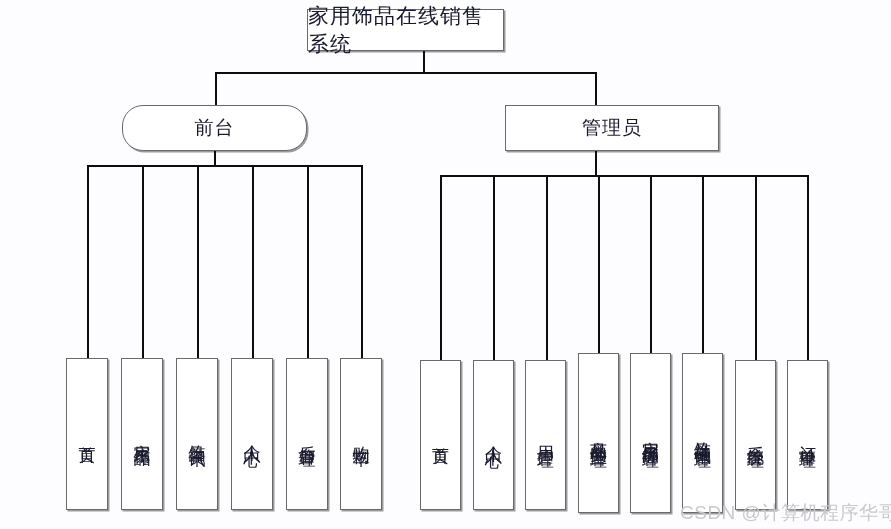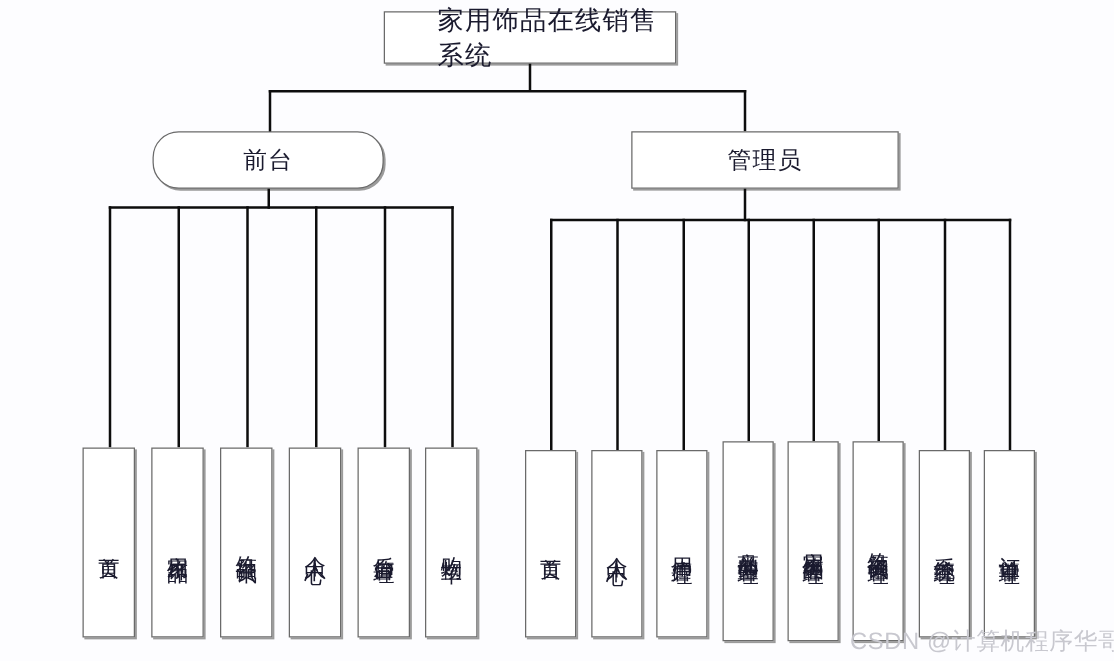--- a/index.html
+++ b/index.html
@@ -26,24 +26,23 @@
     background: #ffffff;
     border: 1px solid #6a6a6a;
     box-shadow: 1.5px 1.5px 0 0 #9b9b9b;
     display: flex;
     align-items: center;
     justify-content: center;
     color: #1a1a2e;
   }
   .node.root {
     left: 307px; top: 9px;
-    width: 234px; height: 42px;
+    width: 197px; height: 42px;
     font-size: 21px;
     letter-spacing: 1px;
-    padding-left: 42px;
   }
   .node.level2 {
     height: 46px;
     font-size: 19px;
     letter-spacing: 1px;
   }
   .node.l2-front { left: 122px; top: 105px; width: 185px; border-radius: 21px; }
   .node.l2-admin { left: 505px; top: 105px; width: 214px; }
 
   .leaf {

